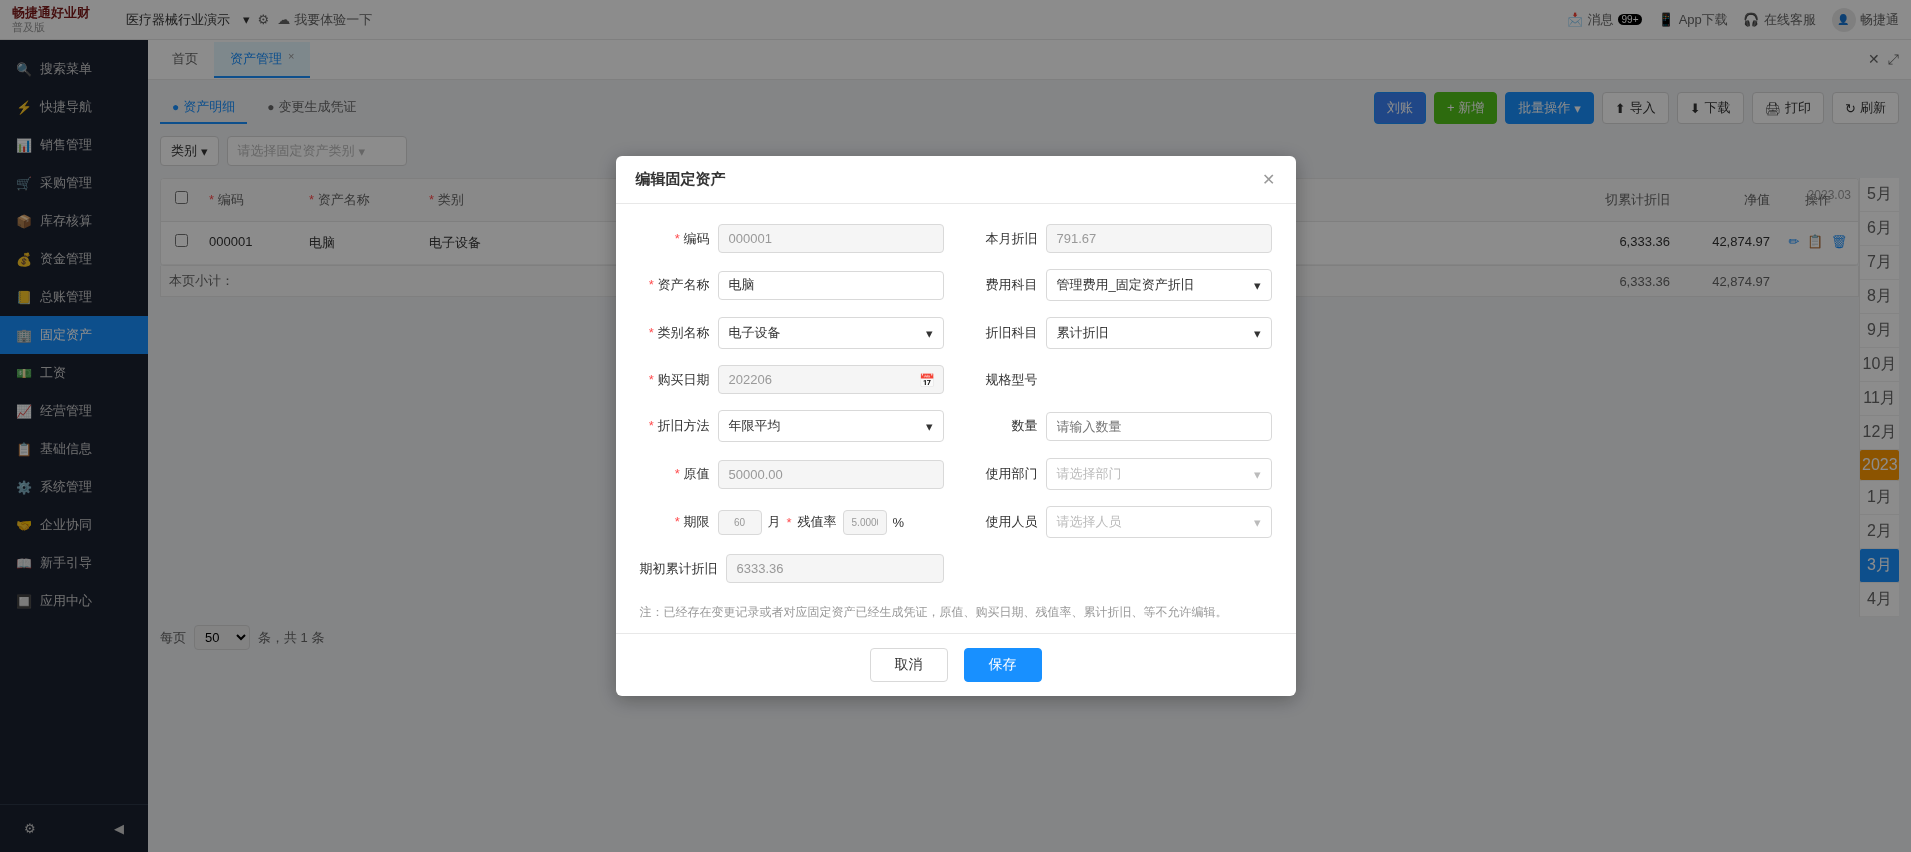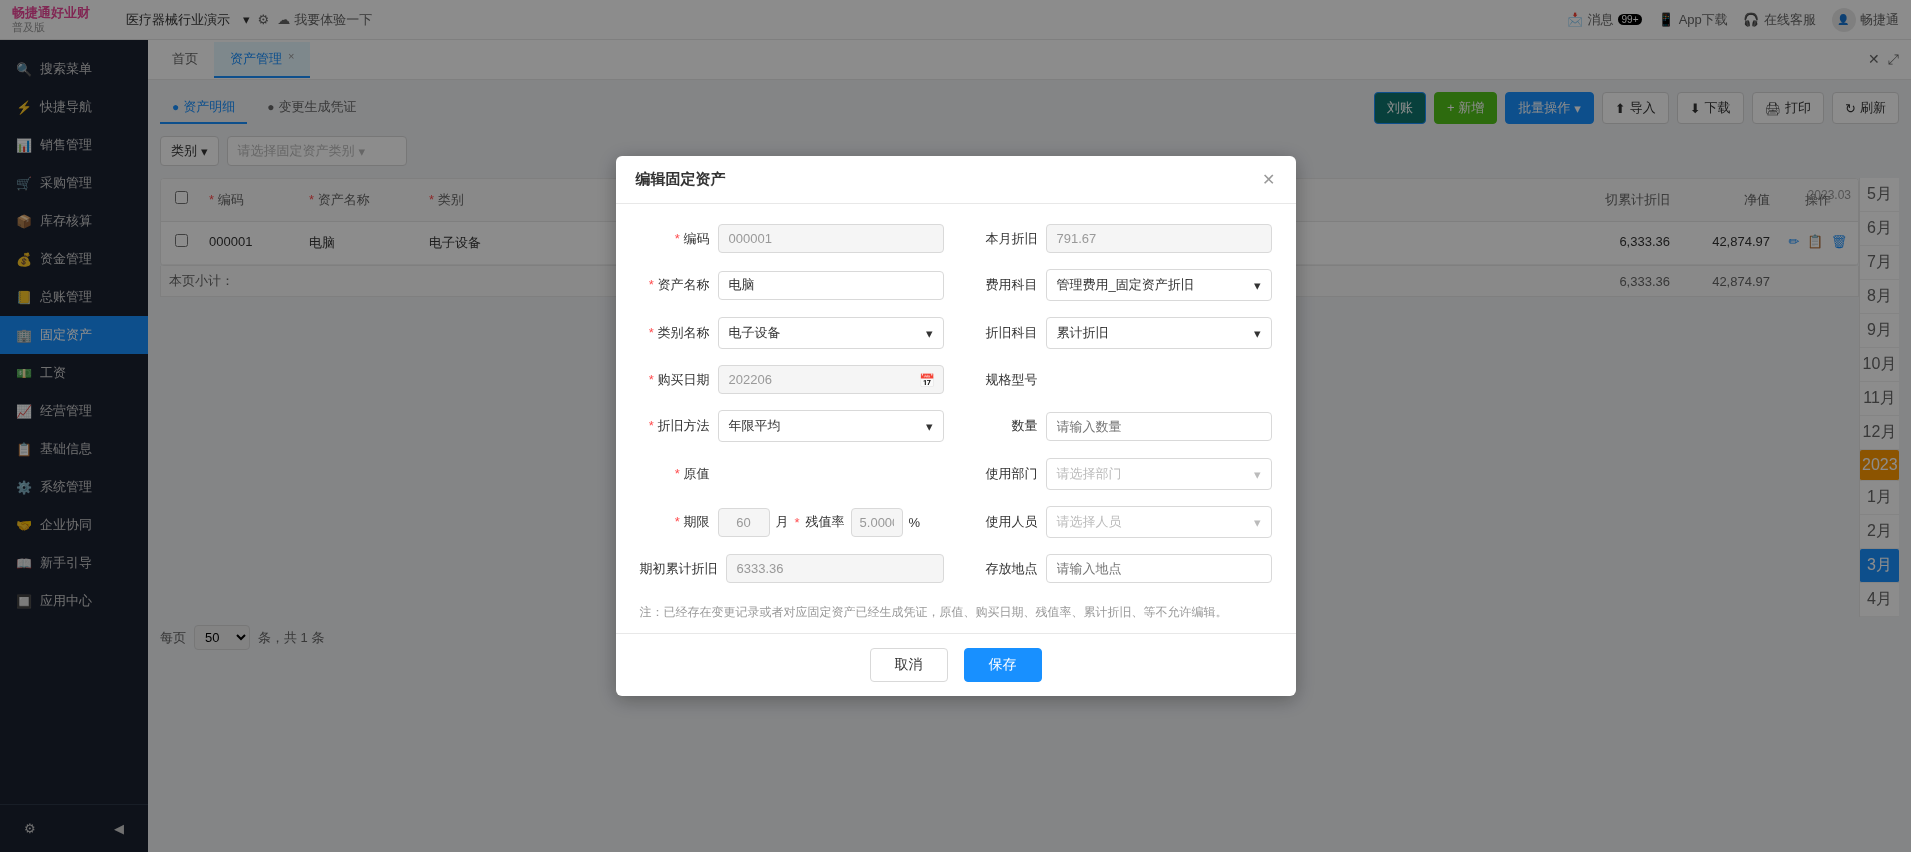--- a/index.html
+++ b/index.html
@@ -9,21 +9,21 @@
     .app-wrapper { display: flex; flex-direction: column; height: 852px; width: 1911px; }
     .top-bar { display: flex; align-items: center; height: 40px; background: #fff; border-bottom: 1px solid #e8e8e8; padding: 0 12px; gap: 10px; flex-shrink: 0; }
     .main-area { display: flex; flex: 1; overflow: hidden; }
     .sidebar { width: 148px; background: #1a2131; display: flex; flex-direction: column; flex-shrink: 0; }
     .content-area { flex: 1; display: flex; flex-direction: column; background: #f0f2f5; overflow: hidden; }
     .tab-bar { display: flex; align-items: center; background: #fff; border-bottom: 1px solid #e8e8e8; height: 40px; padding: 0 0 0 8px; flex-shrink: 0; }
     .content-body { flex: 1; padding: 12px; overflow: auto; position: relative; }
 
     
     .top-bar-left { display: flex; align-items: center; gap: 8px; }
-    .logo-text { color: #ec4899; font-size: 13px; font-weight: bold; }
+    .logo-text { color: #7f1d1d; font-size: 13px; font-weight: bold; }
     .version-badge { color: #999; font-size: 11px; }
     .company-selector { display: flex; align-items: center; gap: 13px; color: #333; font-size: 13px; cursor: pointer; margin-left: 20px; }
     .gear-icon { color: #666; cursor: pointer; }
     .experience-btn { display: flex; align-items: center; gap: 4px; color: #666; font-size: 13px; }
     .top-bar-right { margin-left: auto; display: flex; align-items: center; gap: 16px; }
     .top-right-item { display: flex; align-items: center; gap: 4px; color: #666; font-size: 13px; cursor: pointer; }
     .badge { background: #000000; color: #fff; font-size: 10px; border-radius: 8px; padding: 0 4px; min-width: 16px; text-align: center; }
     .user-avatar { width: 24px; height: 24px; border-radius: 50%; background: #e8e8e8; display: flex; align-items: center; justify-content: center; font-size: 10px; }
     .sidebar-item { display: flex; align-items: center; gap: 8px; padding: 10px 16px; color: #ccc; cursor: pointer; font-size: 13px; }
     .sidebar-item.active { background: #1890ff; color: #fff; }
@@ -34,21 +34,21 @@
     
     .tab-item { padding: 8px 16px; font-size: 13px; cursor: pointer; color: #666; border-bottom: 2px solid transparent; display: flex; align-items: flex-start; gap: 6px; }
     .tab-item.active { color: #1890ff; border-bottom: 2px solid #1890ff; background: #e6f7ff; }
     .tab-close { color: #999; font-size: 11px; cursor: pointer; }
     .tab-window-controls { margin-left: auto; display: flex; gap: 8px; padding-right: 12px; }
     .win-btn { cursor: pointer; color: #666; font-size: 14px; }
 
     
     .toolbar { display: flex; align-items: center; gap: 8px; margin-bottom: 12px; }
     .toolbar-btn { display: flex; align-items: center; gap: 4px; padding: 6px 12px; border: 1px solid #d9d9d9; background: #fff; border-radius: 4px; cursor: pointer; font-size: 13px; color: #333; }
-    .toolbar-btn.primary { background: #0f766e; color: #fff; border-color: #1890ff; }
+    .toolbar-btn.primary { background: #3b82f6; color: #fff; border-color: #1890ff; }
     .toolbar-btn.success { background: #52c41a; color: #fff; border-color: #52c41a; }
     .toolbar-btn.batch { background: #1890ff; color: #fff; border-color: #1890ff; }
     .toolbar-right { margin-left: auto; display: flex; gap: 8px; }
     .toolbar-tab { display: flex; align-items: center; gap: 4px; padding: 6px 12px; cursor: pointer; font-size: 13px; color: #666; border-bottom: 2px solid transparent; }
     .toolbar-tab.active { color: #1890ff; border-bottom: 2px solid #1890ff; }
 
     
     .filter-row { display: flex; align-items: center; gap: 8px; margin-bottom: 12px; }
     .filter-select { display: flex; align-items: center; gap: 4px; padding: 5px 10px; border: 1px solid #d9d9d9; background: #fff; border-radius: 4px; cursor: pointer; font-size: 13px; color: #333; }
 
@@ -86,21 +86,21 @@
     
     .form-grid { display: grid; grid-template-columns: 1fr 1fr; gap: 16px 24px; }
     .form-field { display: flex; align-items: center; gap: 8px; }
     .form-label { font-size: 13px; color: #333; white-space: nowrap; min-width: 70px; text-align: right; }
     .form-input { flex: 1; padding: 6px 10px; border: 1px solid #d9d9d9; border-radius: 4px; font-size: 13px; color: #333; outline: none; }
     .form-input.disabled { background: #f5f5f5; color: #999; }
     .form-select { flex: 1; padding: 6px 10px; border: 1px solid #d9d9d9; border-radius: 4px; font-size: 13px; color: #333; display: flex; align-items: center; justify-content: space-between; cursor: pointer; background: #fff; }
     .form-select.placeholder { color: #bbb; }
     .inline-group { display: flex; align-items: center; gap: 6px; }
     .inline-label { font-size: 13px; color: #333; white-space: nowrap; }
-    .short-input { width: 52px; padding: 6px 8px; border: 1px solid #d9d9d9; border-radius: 4px; font-size: 13px; text-align: center; }
+    .short-input { width: 44px; padding: 6px 8px; border: 1px solid #d9d9d9; border-radius: 4px; font-size: 10px; text-align: center; }
     .unit-label { font-size: 13px; color: #333; }
 
     
     .btn { padding: 7px 24px; border-radius: 4px; font-size: 14px; cursor: pointer; border: 1px solid transparent; }
     .btn-default { background: #fff; border-color: #d9d9d9; color: #333; }
     .btn-primary { background: #1890ff; border-color: #1890ff; color: #fff; }
 
     
     .summary-row { display: flex; align-items: center; color: #666; font-size: 13px; padding: 6px 8px; background: #fafafa; border: 1px solid #e8e8e8; border-top: none; }
 
@@ -460,20 +460,21 @@
 
         <div class="form-field">
           <span class="form-label">数量</span>
           <input class="form-input" type="text" placeholder="请输入数量" style="">
         </div>
 
         <div class="form-field">
           <span class="form-label">
             <span class="required-star">*</span> <span>原值</span>
           </span>
+          <input class="form-input disabled" type="text" readonly="" value="50000.00" style="">
         </div>
 
         <div class="form-field">
           <span class="form-label">使用部门</span>
           <div class="form-select placeholder">
             <span>请选择部门</span>
             <span>▾</span>
           </div>
         </div>
 
@@ -497,24 +498,20 @@
             <span>请选择人员</span>
             <span>▾</span>
           </div>
         </div>
 
         <div class="form-field">
           <span class="form-label">期初累计折旧</span>
           <input class="form-input disabled" type="text" readonly="" value="6333.36" style="">
         </div>
 
-        <div class="form-field">
-          <span class="form-label">存放地点</span>
-          <input class="form-input" type="text" placeholder="请输入地点" style="">
-        </div>
       </div>
     </div>
     <div class="dialog-note">
       <span>注：已经存在变更记录或者对应固定资产已经生成凭证，原值、购买日期、残值率、累计折旧、等不允许编辑。</span>
     </div>
     <div class="dialog-footer">
       <button class="btn btn-default">
         <span>取消</span>
       </button>
       <button class="btn btn-primary">

